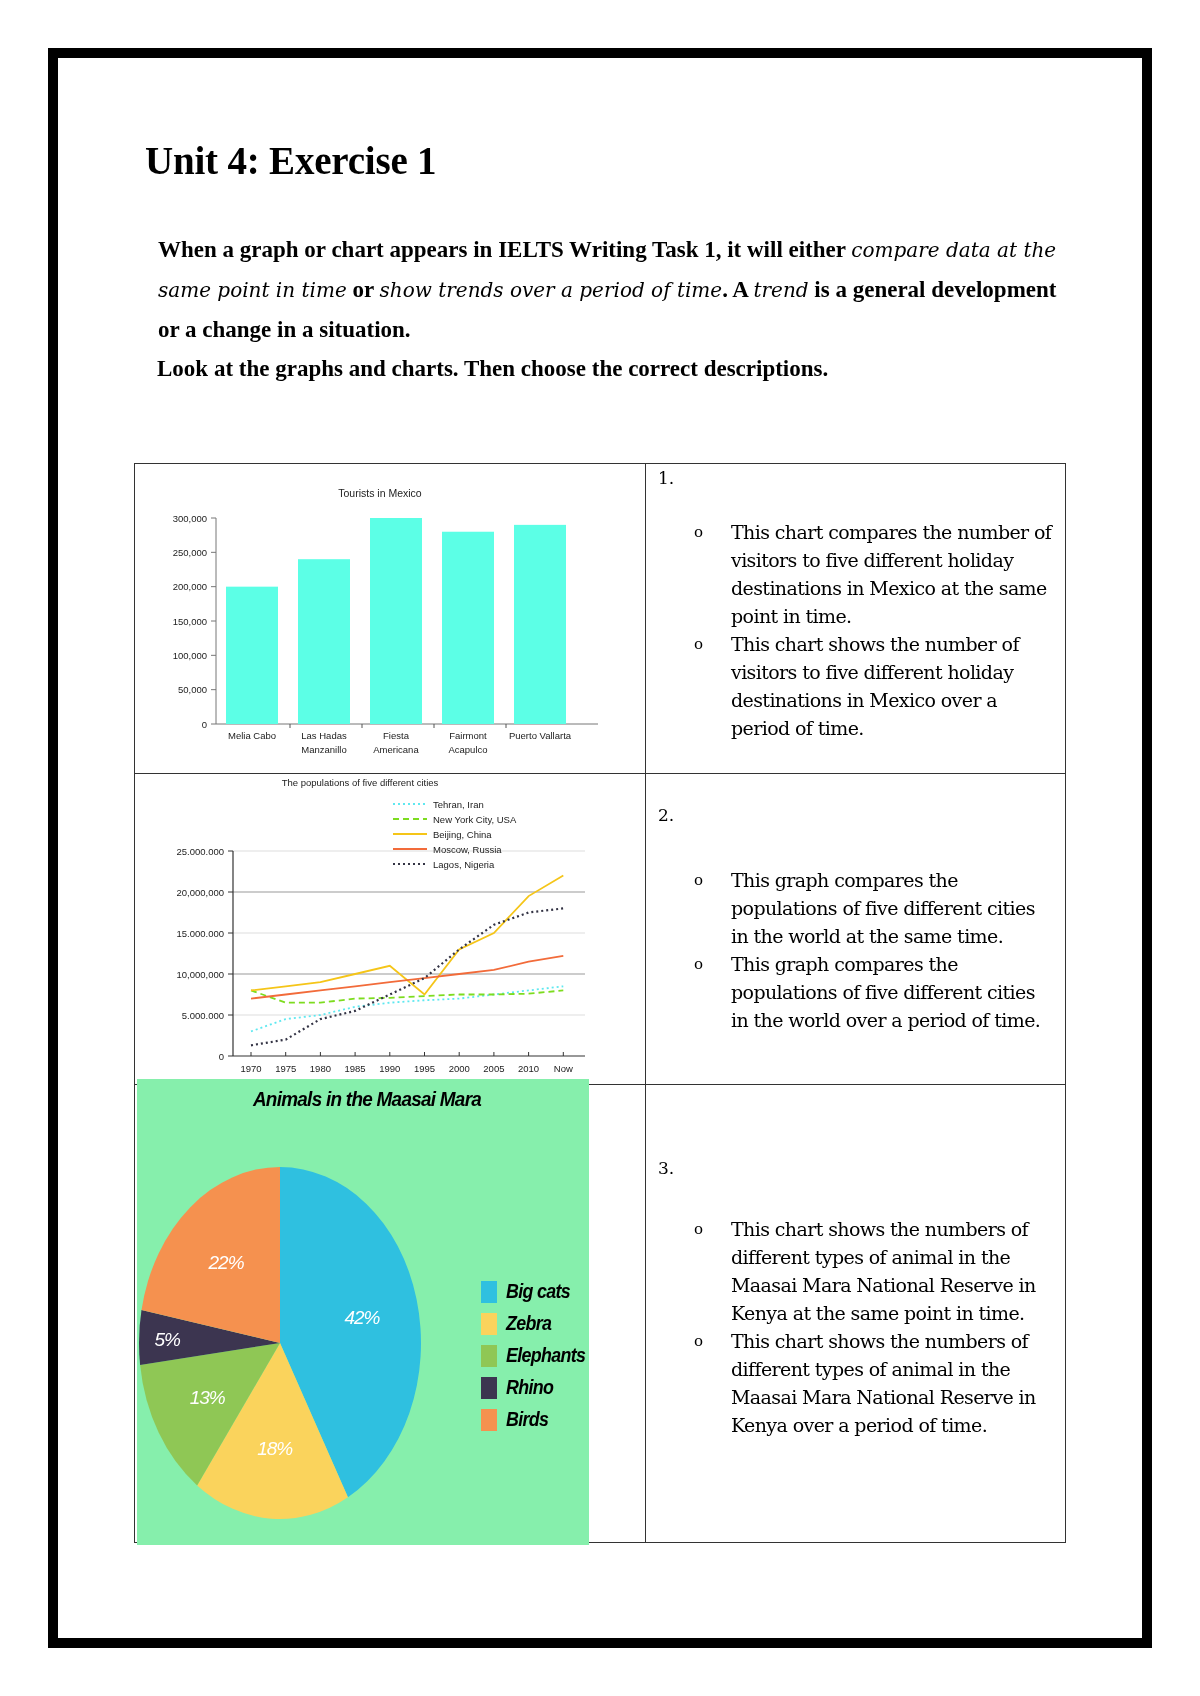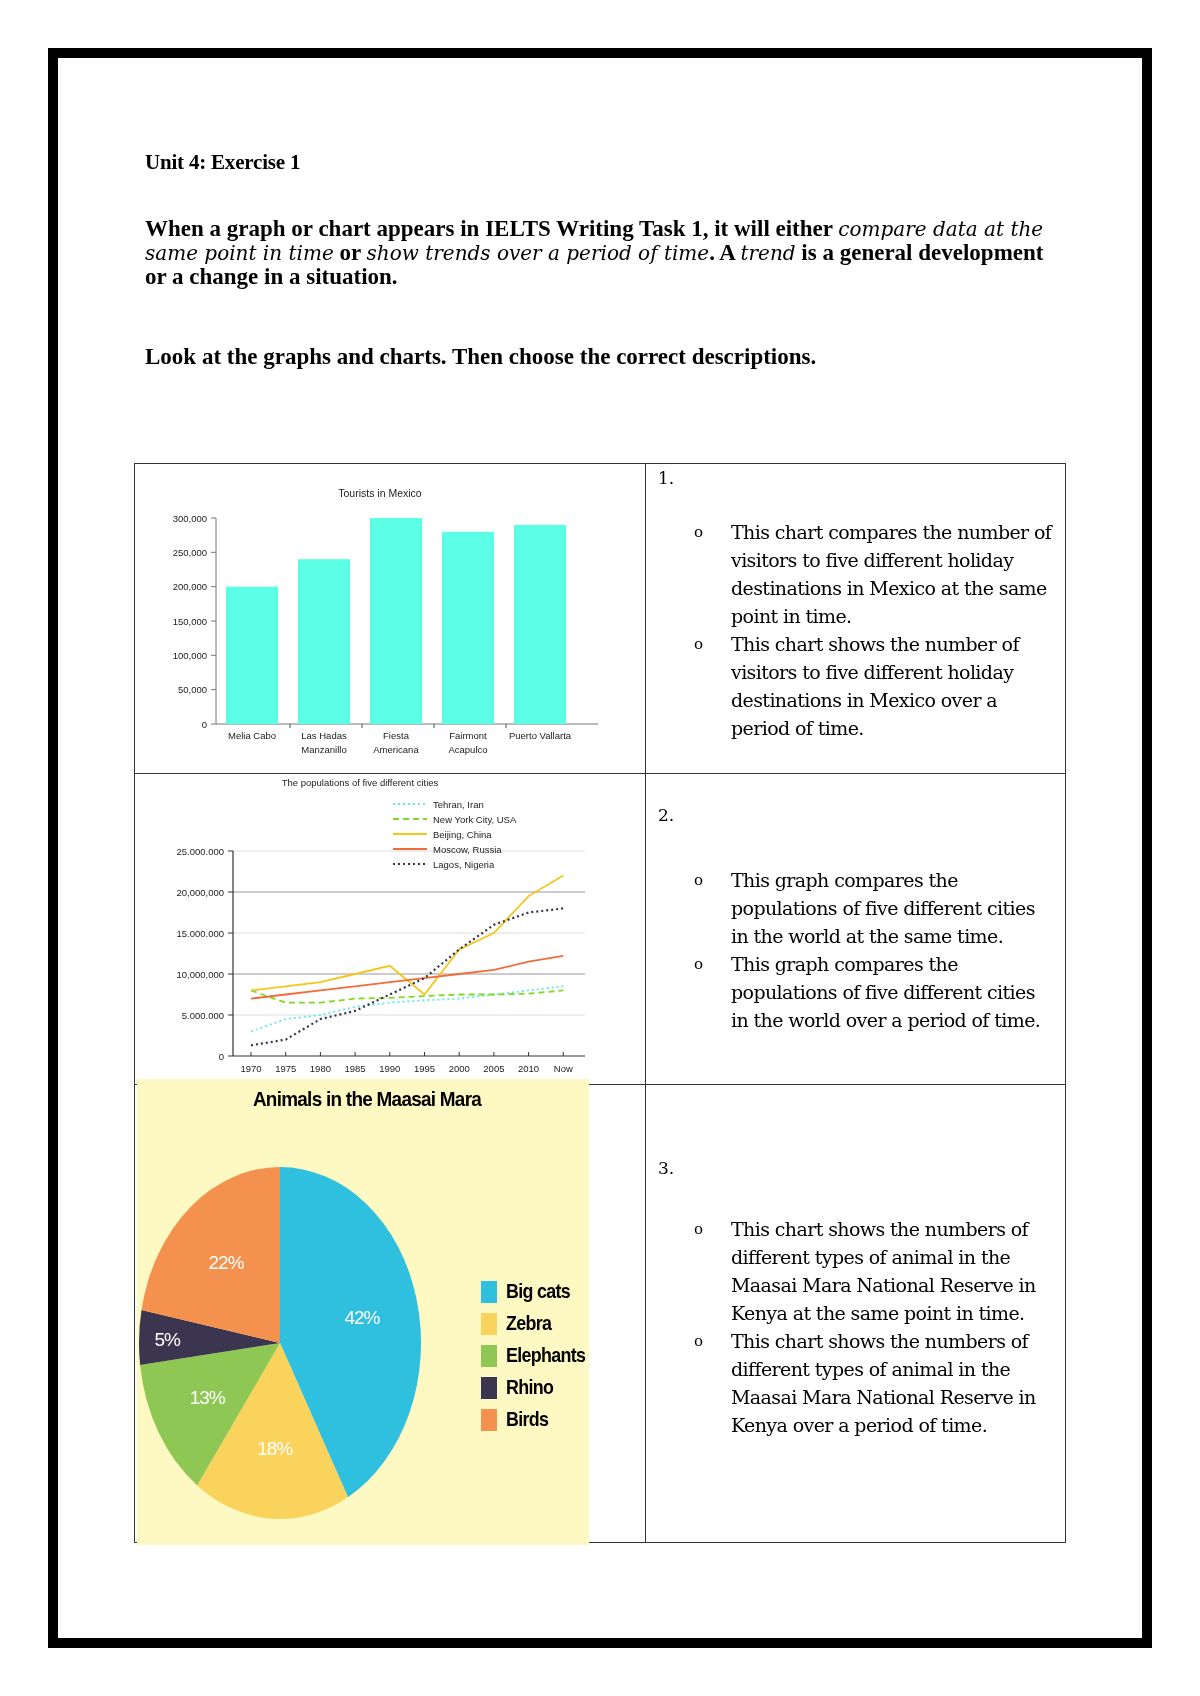--- a/index.html
+++ b/index.html
@@ -1,36 +1,36 @@
 <!DOCTYPE html>
 <html><head>
 <meta charset="utf-8">
 <style>
   html, body { margin: 0; padding: 0; background: #ffffff; }
   body { width: 1200px; height: 1696px; position: relative; overflow: hidden; font-family: "Liberation Serif", serif; color: #000; }
   .frame { position: absolute; left: 48px; top: 48px; width: 1104px; height: 1600px; box-sizing: border-box; border: 10px solid #000; }
-  .title { position: absolute; left: 145px; top: 150px; font-size: 21px; font-weight: bold; margin: 0; letter-spacing: -0.2px; }
-  .intro { position: absolute; left: 145px; top: 217px; width: 900px; font-size: 23px; font-weight: bold; line-height: 24px; margin: 0; }
+  .title { position: absolute; left: 145px; top: 138px; font-size: 39px; font-weight: bold; margin: 0; letter-spacing: -0.2px; }
+  .intro { position: absolute; left: 145px; top: 217px; width: 900px; font-size: 23px; font-weight: bold; line-height: 40px; margin: 13px; }
   .intro em { font-weight: normal; font-style: italic; font-family: "DejaVu Serif", serif; font-size: 20px; }
-  .instr { position: absolute; left: 145px; top: 344px; font-size: 23px; font-weight: bold; margin: 0; }
+  .instr { position: absolute; left: 145px; top: 344px; font-size: 23px; font-weight: bold; margin: 12px; }
 
   .tbl { position: absolute; left: 134px; top: 463px; width: 932px; height: 1079px; border-collapse: collapse; table-layout: fixed; }
   .tbl td { border: 1.5px solid #333; vertical-align: top; padding: 0; position: relative; }
   .tbl td.chartcell { width: 490px; padding-left: 20px; }
   .tbl tr.r1 { height: 310px; }
   .tbl tr.r2 { height: 311px; }
   .tbl tr.r3 { height: 458px; }
 
   .qnum { font-family: "DejaVu Serif", serif; font-size: 17px; position: absolute; left: 12px; }
   .opts { position: absolute; left: 48px; right: 8px; list-style: none; margin: 0; padding: 0; font-family: "DejaVu Serif", serif; font-size: 19px; line-height: 28px; letter-spacing: -0.6px; }
   .opts li { position: relative; padding-left: 37px; }
   .opts li .bullet { position: absolute; left: 0; top: 0; font-size: 15px; }
   svg text { font-family: "Liberation Sans", sans-serif; }
 
-  .pie-wrap { position: absolute; left: 2px; top: -6px; width: 452px; height: 466px; background: #fef9c3; z-index: 2; }
+  .pie-wrap { position: absolute; left: 2px; top: -6px; width: 452px; height: 466px; background: #86efac; z-index: 2; font-style: italic; }
   .pie-title { position: absolute; left: 0; width: 460px; top: 8px; text-align: center; font-family: "Liberation Sans", sans-serif; font-weight: bold; font-size: 21px; letter-spacing: -0.8px; transform: scaleX(0.9); transform-origin: center; }
   .legend { position: absolute; left: 344px; top: 192px; list-style: none; margin: 0; padding: 0; }
   .legend li { display: flex; align-items: flex-end; height: 32px; font-family: "Liberation Sans", sans-serif; font-weight: bold; font-size: 21px; letter-spacing: -0.8px; }
   .legend .sw { width: 16px; height: 22px; margin-right: 9px; display: inline-block; }
   .legend .lbl { display: inline-block; transform: scaleX(0.85); transform-origin: left center; }
 </style>
 </head>
 <body>
 
 <div class="frame"></div>

